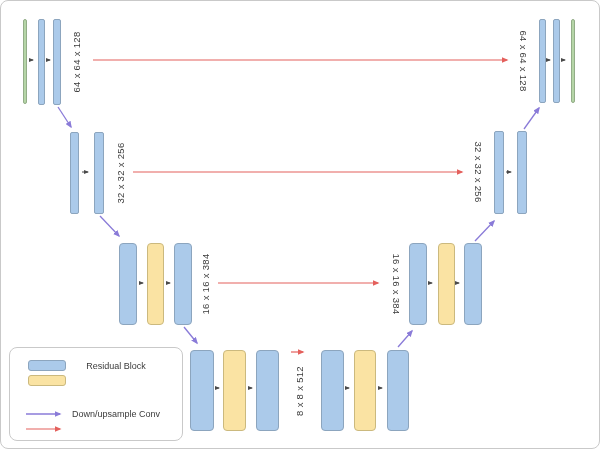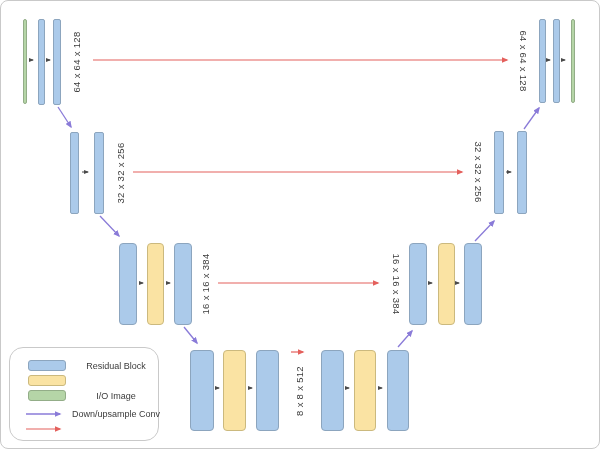--- a/index.html
+++ b/index.html
@@ -25,22 +25,22 @@
     position:absolute;white-space:nowrap;font-size:9.5px;color:var(--text-color);
     transform:translate(-50%,-50%) rotate(-90deg);letter-spacing:0.3px;
   }
   .dim-label.cw{transform:translate(-50%,-50%) rotate(90deg);}
   svg.overlay{position:absolute;left:0;top:0;pointer-events:none;}
   .skip-line{stroke:var(--skip-arrow);stroke-width:1.2;}
   .conv-line{stroke:var(--conv-arrow);stroke-width:1.3;}
   .inner-line{stroke:var(--inner-arrow);stroke-width:1;}
   .mh-skip{fill:var(--skip-arrow);} .mh-conv{fill:var(--conv-arrow);} .mh-inner{fill:var(--inner-arrow);}
   .legend{
-    position:absolute;left:8px;top:346px;width:150px;height:94px;box-sizing:border-box;
-    background:#fff;border:1px solid var(--canvas-border);border-radius:14px;
+    position:absolute;left:8px;top:346px;width:174px;height:94px;box-sizing:border-box;
+    background:#fff;border:1px solid var(--canvas-border);border-radius:8px;
   }
   .legend-row{position:absolute;left:0;width:100%;height:14px;}
   .legend-swatch{position:absolute;left:18px;top:1px;width:38px;height:11px;border-radius:3px;border:1px solid;box-sizing:border-box;}
   .legend-swatch.blue{background:var(--residual-fill);border-color:var(--residual-border);}
   .legend-swatch.yellow{background:var(--attention-fill);border-color:var(--attention-border);}
   .legend-swatch.green{background:var(--io-fill);border-color:var(--io-border);}
   .legend-arrow{position:absolute;left:14px;top:2px;}
   .legend-label{
     position:absolute;left:58px;width:96px;top:0;height:14px;line-height:14px;
     text-align:center;font-size:9px;color:var(--text-color);white-space:nowrap;
@@ -130,24 +130,20 @@
   <div class="bar blue r4" style="left:386px;top:349px;width:22px;height:81px"></div>
 
   <div class="legend">
     <div class="legend-row" style="top:11px">
       <span class="legend-swatch blue"></span>
       <span class="legend-label">Residual Block</span>
     </div>
     <div class="legend-row" style="top:26px">
       <span class="legend-swatch yellow"></span>
     </div>
-    <div class="legend-row" style="top:41px">
-      <span class="legend-swatch green"></span>
-      <span class="legend-label">I/O Image</span>
-    </div>
     <div class="legend-row" style="top:59px">
       <svg class="legend-arrow" width="44" height="10">
         <line class="conv-line" x1="2" y1="5" x2="36" y2="5" marker-end="url(#ah-conv)"></line>
       </svg>
       <span class="legend-label">Down/upsample Conv</span>
     </div>
     <div class="legend-row" style="top:74px">
       <svg class="legend-arrow" width="44" height="10">
         <line class="skip-line" x1="2" y1="5" x2="36" y2="5" marker-end="url(#ah-skip)"></line>
       </svg>

